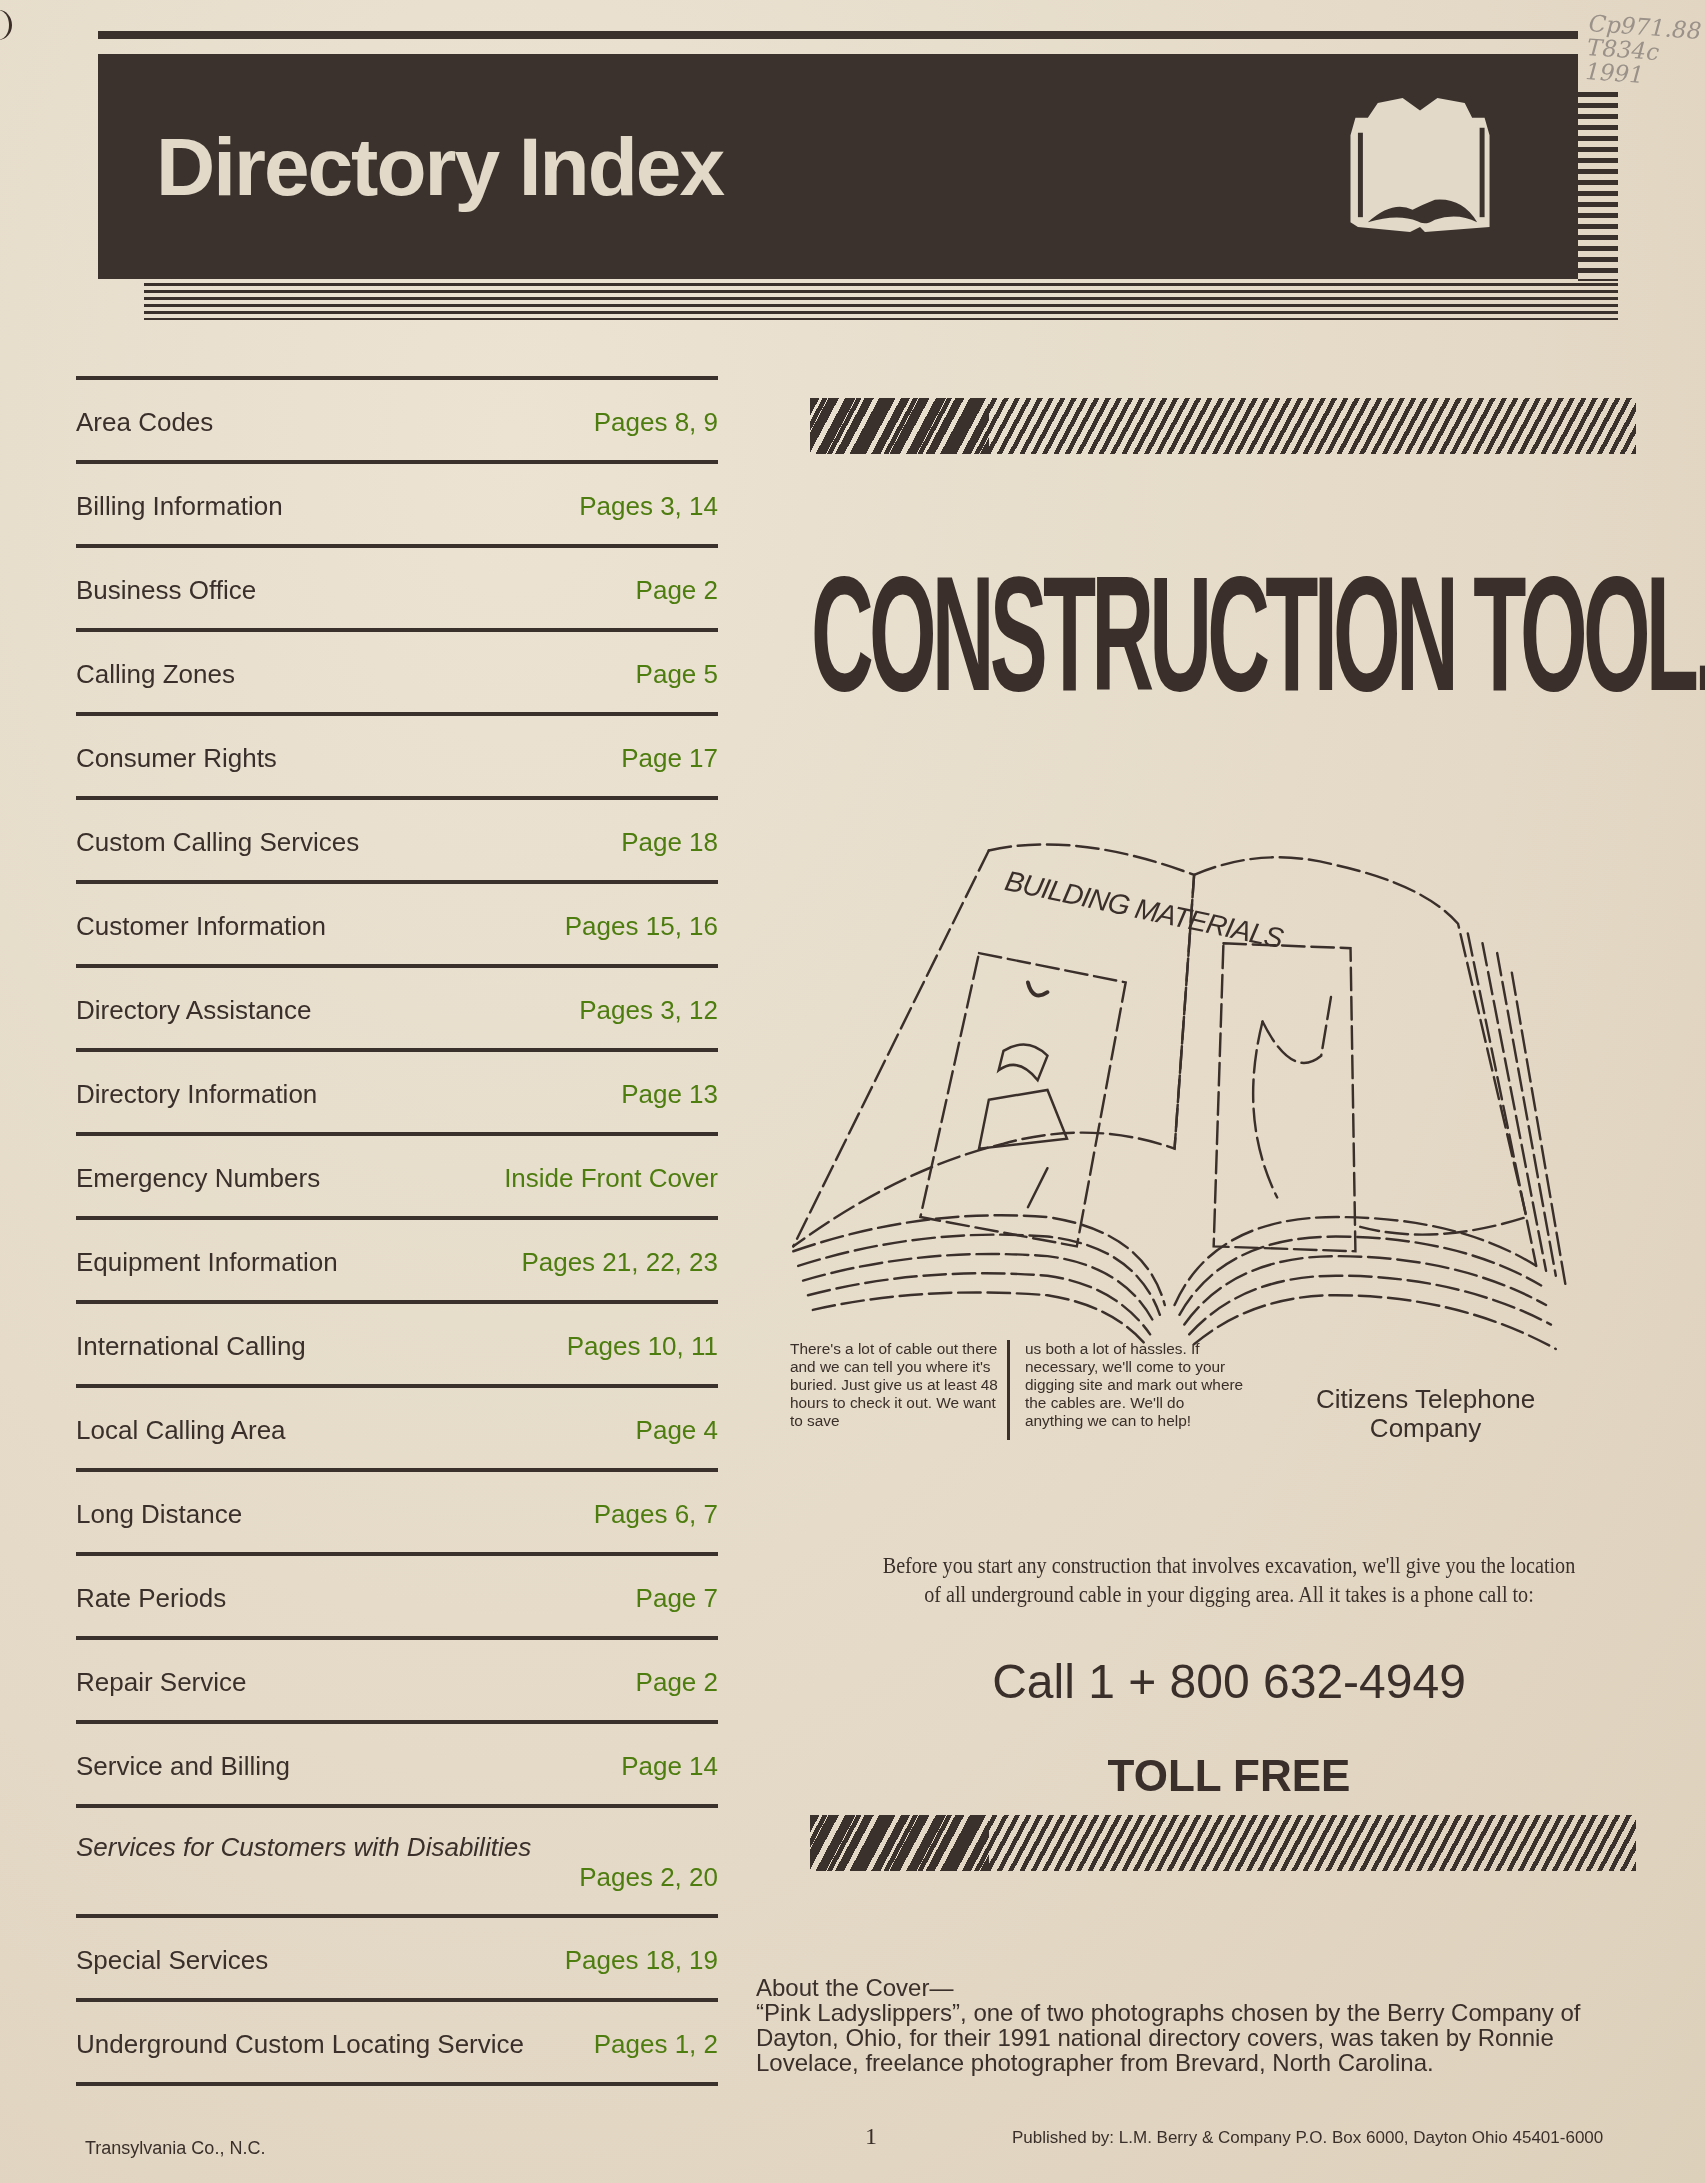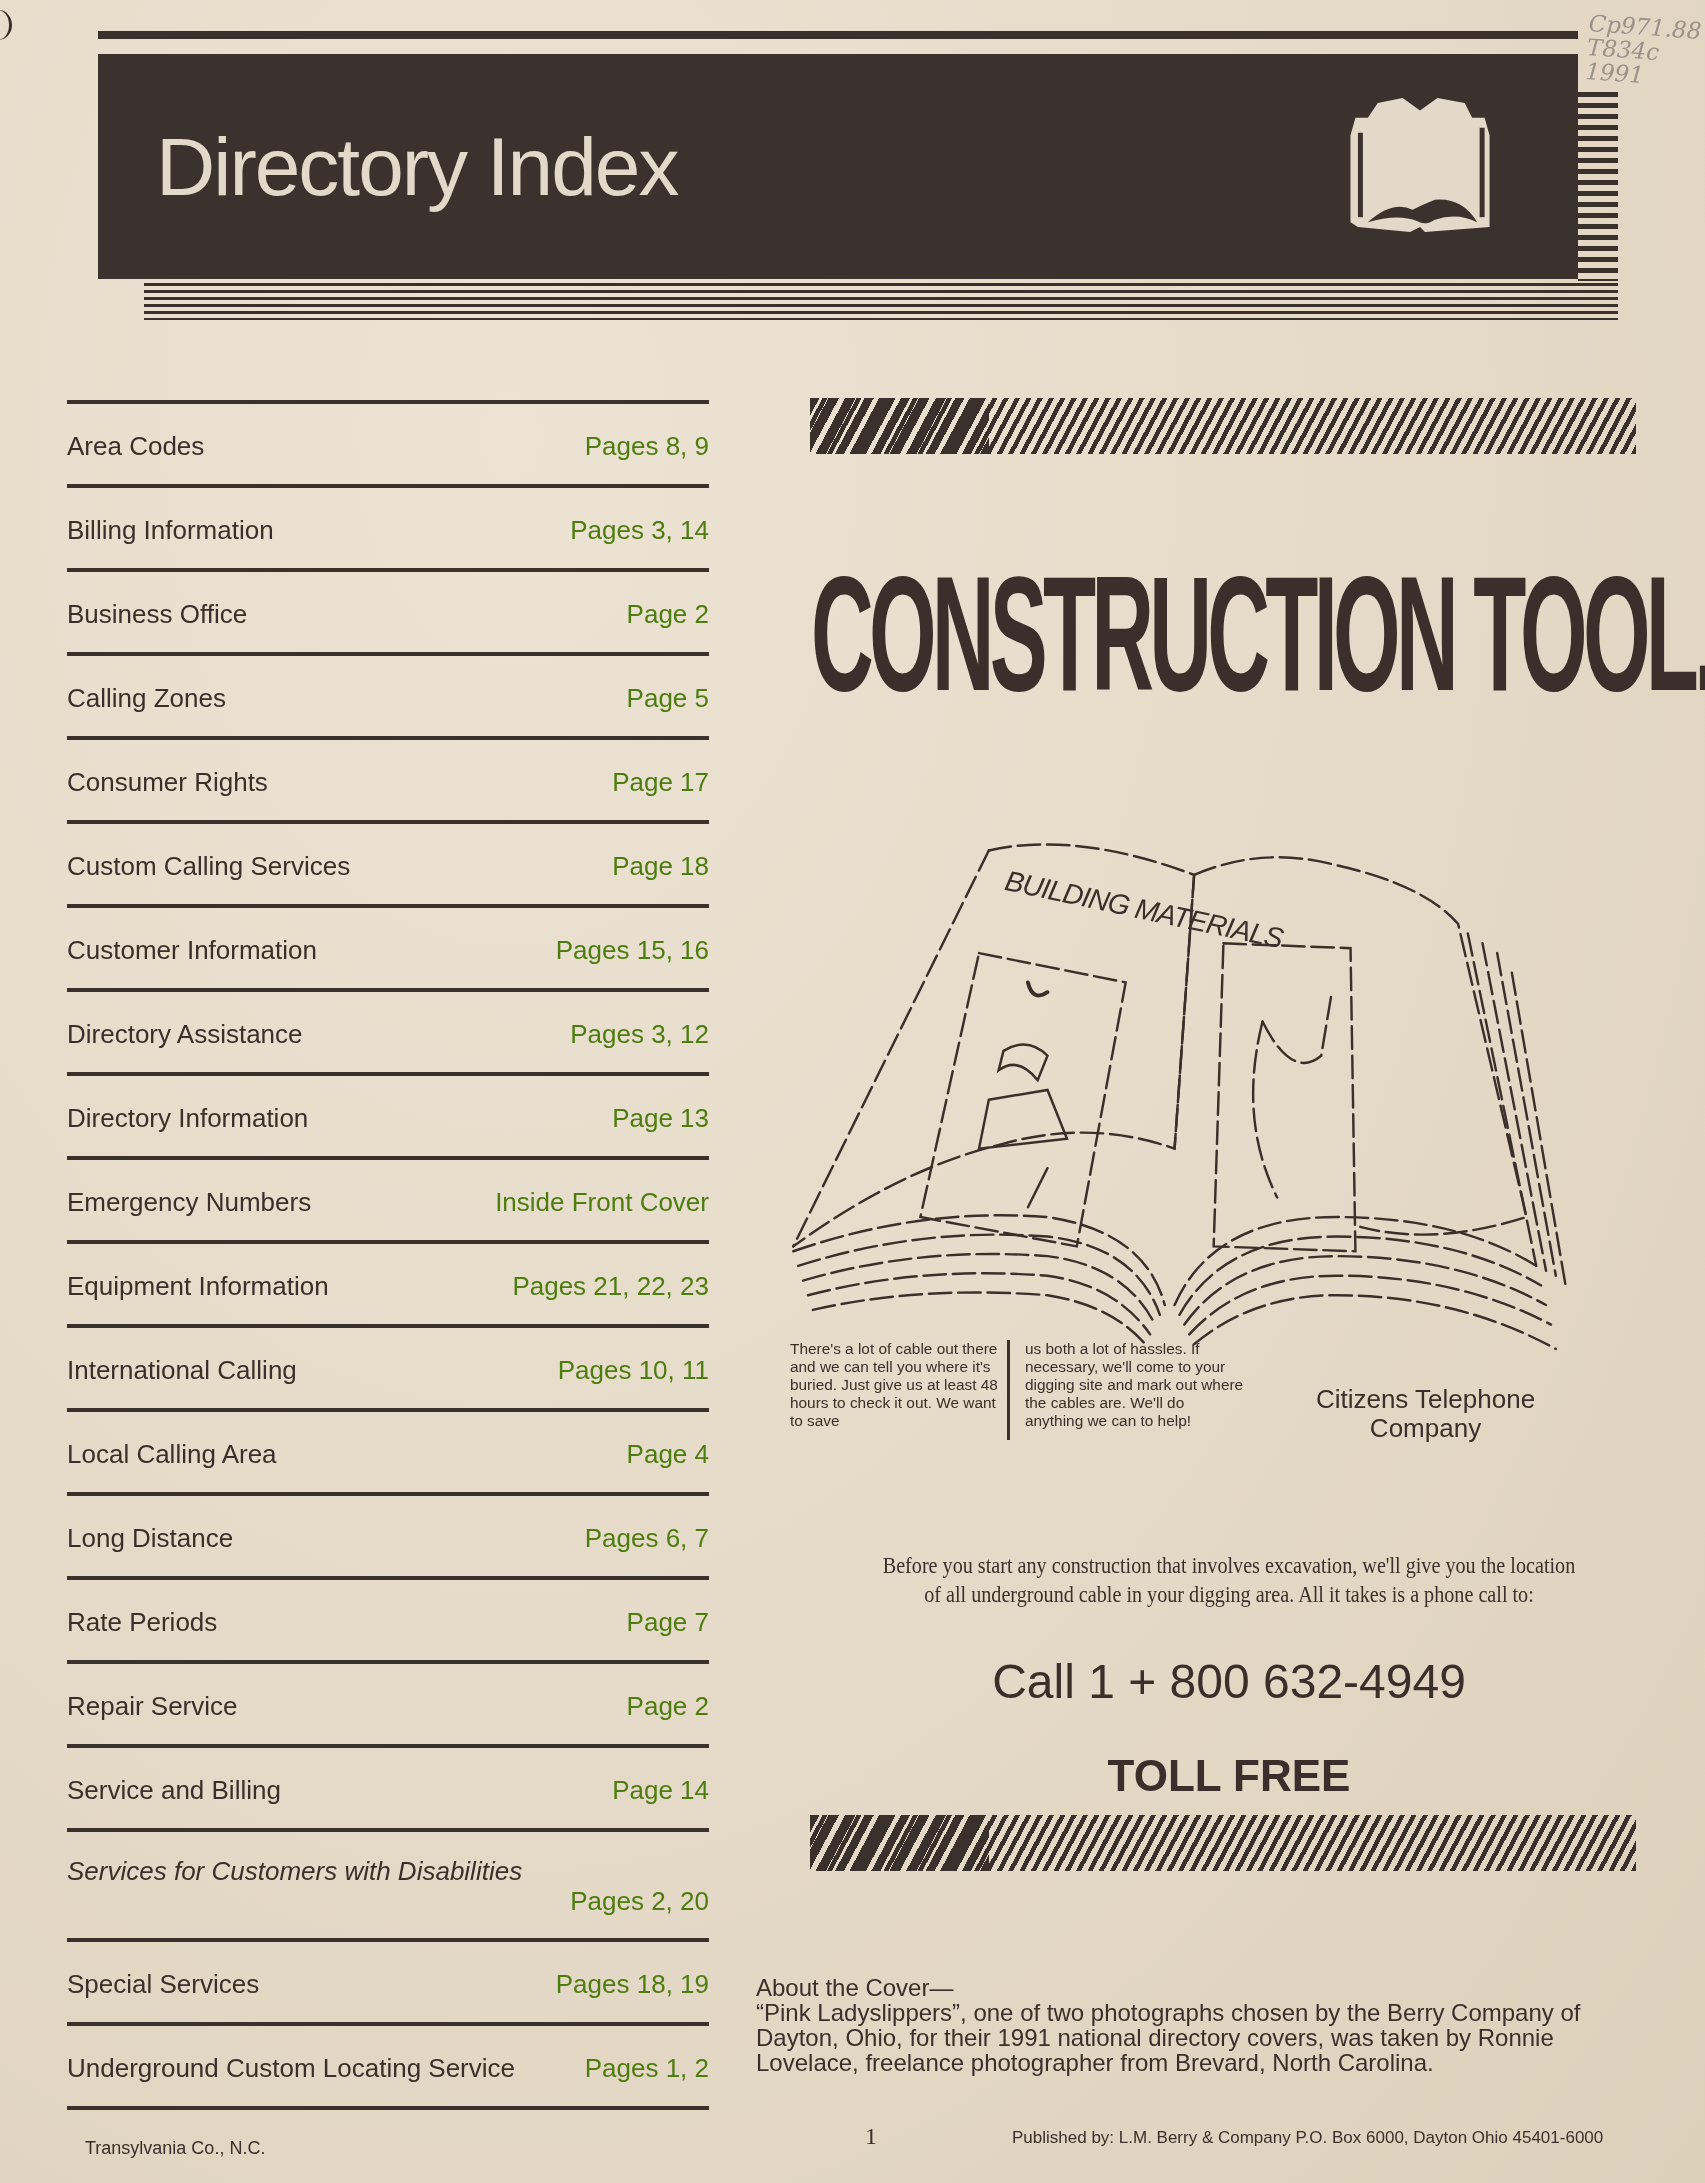--- a/index.html
+++ b/index.html
@@ -16,30 +16,30 @@
            border-right: 3px solid #3b2e29; }
 
   
   .callno { position: absolute; left: 1587px; top: 15px; width: 114px; color: #9a9189;
             font-family: "DejaVu Serif", serif; font-style: italic; font-size: 23px; line-height: 24px;
             transform: rotate(4deg); }
 
   
   .top-rule { position: absolute; left: 98px; top: 31px; width: 1480px; height: 8px; background: #3a302c; }
   .header-band { position: absolute; left: 98px; top: 54px; width: 1480px; height: 225px; background: #3b322e; }
-  .header-title { position: absolute; left: 156px; top: 126px; font-size: 82px; font-weight: normal; color: #e2d9c8;
+  .header-title { position: absolute; left: 156px; top: 126px; font-size: 82px; font-weight: bold; color: #e2d9c8;
                   letter-spacing: -2px; line-height: 1; }
   .book-icon { position: absolute; left: 1338px; top: 93px; width: 169px; height: 149px; }
   .side-rules { position: absolute; left: 1578px; top: 92px; width: 40px; height: 189px;
                 background: repeating-linear-gradient(to bottom, #3a302c 0 5px, transparent 5px 11px); }
   .bottom-rules { position: absolute; left: 144px; top: 283px; width: 1474px; height: 37px;
                   background: repeating-linear-gradient(to bottom, #3a302c 0 3px, transparent 3px 7px); }
 
   
-  .index { position: absolute; left: 67px; top: 376px; width: 642px; margin-top: 24px; }
+  .index { position: absolute; left: 76px; top: 376px; width: 642px; }
   .index-rule-top { height: 4px; background: #3a302c; }
   .row { position: relative; border-bottom: 4px solid #3a302c; height: 80px; }
   .row .label { position: absolute; left: 0; top: 27px; font-size: 26px; color: #3a2f2a; }
   .row .pages { position: absolute; right: 0; top: 27px; font-size: 26px; color: #4d7c0f; }
   .row.tall { height: 106px; }
   .row.tall .label { top: 24px; font-style: italic; }
   .row.tall .pages { top: 54px; }
 
   .county { position: absolute; left: 85px; top: 2138px; font-size: 18px; color: #3a2f2a; }
 

